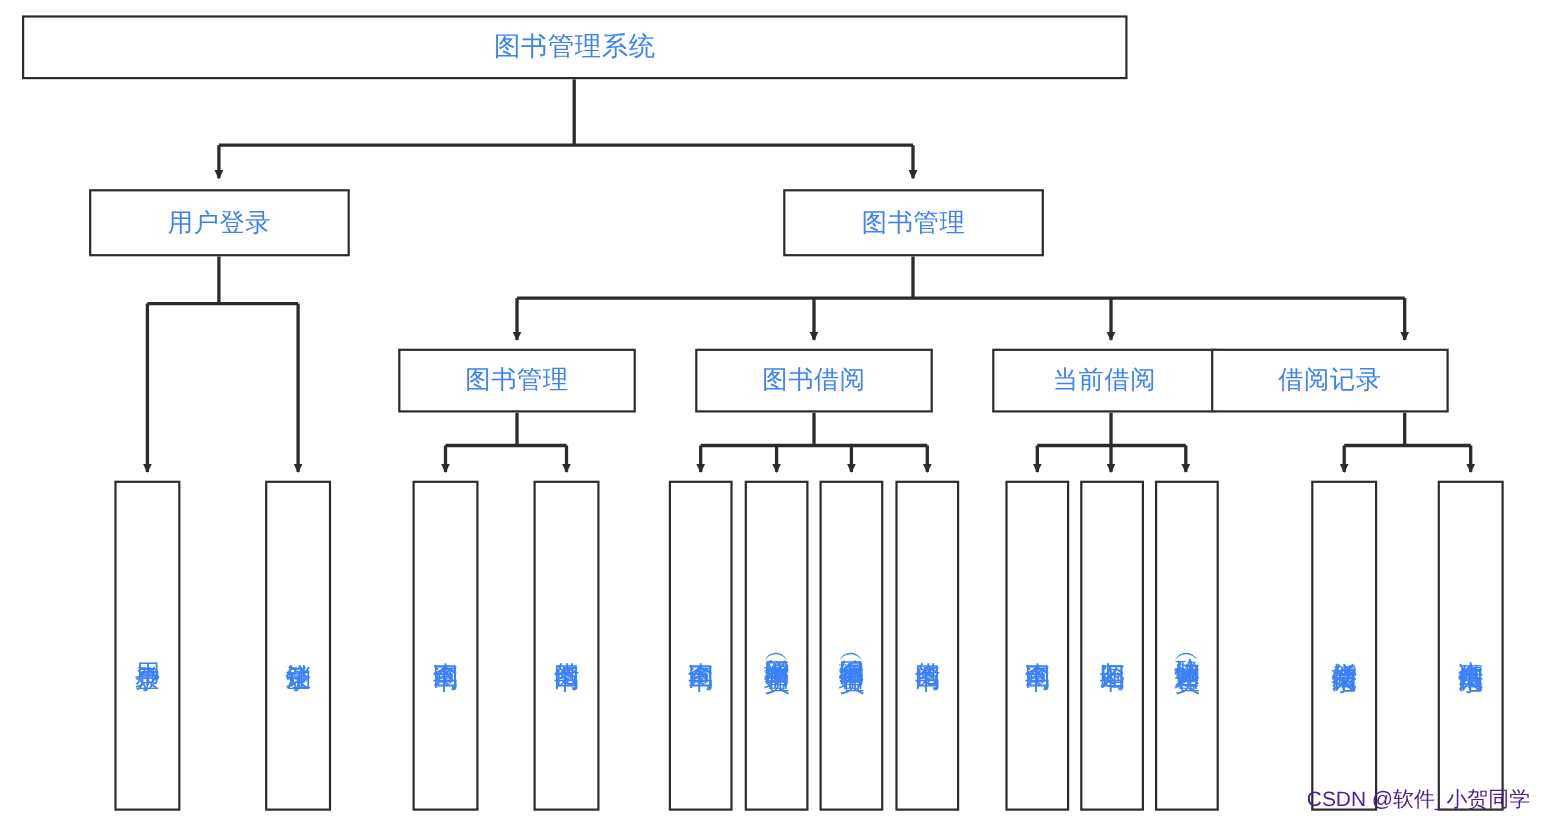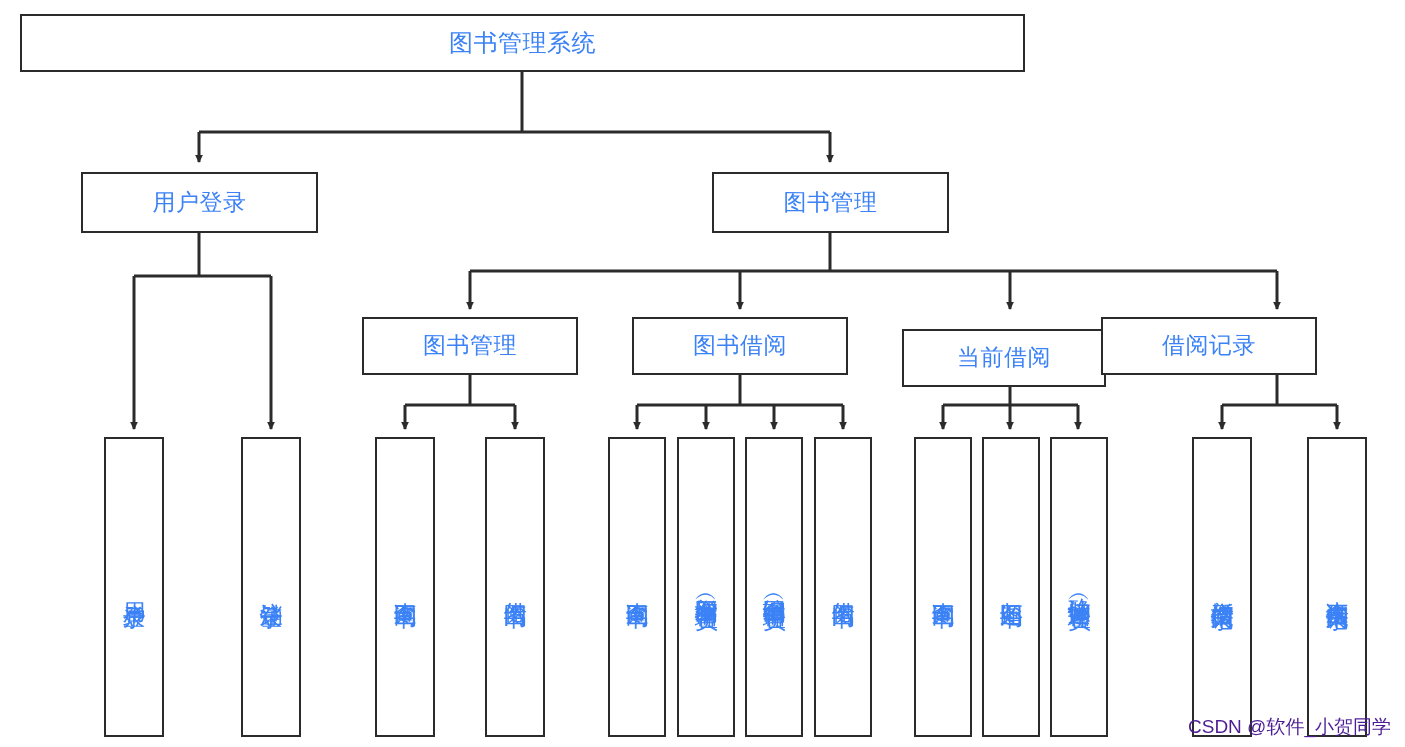--- a/index.html
+++ b/index.html
@@ -136,21 +136,21 @@
   <div class="node node-h" style="left:712px; top:172px; width:237px; height:61px;">
     <span class="node-label">图书管理</span>
   </div>
 
   <div class="node node-h" style="left:362px; top:317px; width:216px; height:58px;">
     <span class="node-label">图书管理</span>
   </div>
   <div class="node node-h" style="left:632px; top:317px; width:216px; height:58px;">
     <span class="node-label">图书借阅</span>
   </div>
-  <div class="node node-h" style="left:902px; top:317px; width:204px; height:58px;margin-top:12px;">
+  <div class="node node-h" style="left:902px; top:317px; width:204px; height:58px;">
     <span class="node-label">当前借阅</span>
   </div>
   <div class="node node-h" style="left:1101px; top:317px; width:216px; height:58px;">
     <span class="node-label">借阅记录</span>
   </div>
 
   <div class="node node-v" style="left:104px; top:437px; width:60px; height:300px;">
     <span class="node-label">用户登录</span>
   </div>
   <div class="node node-v" style="left:241px; top:437px; width:60px; height:300px;">

